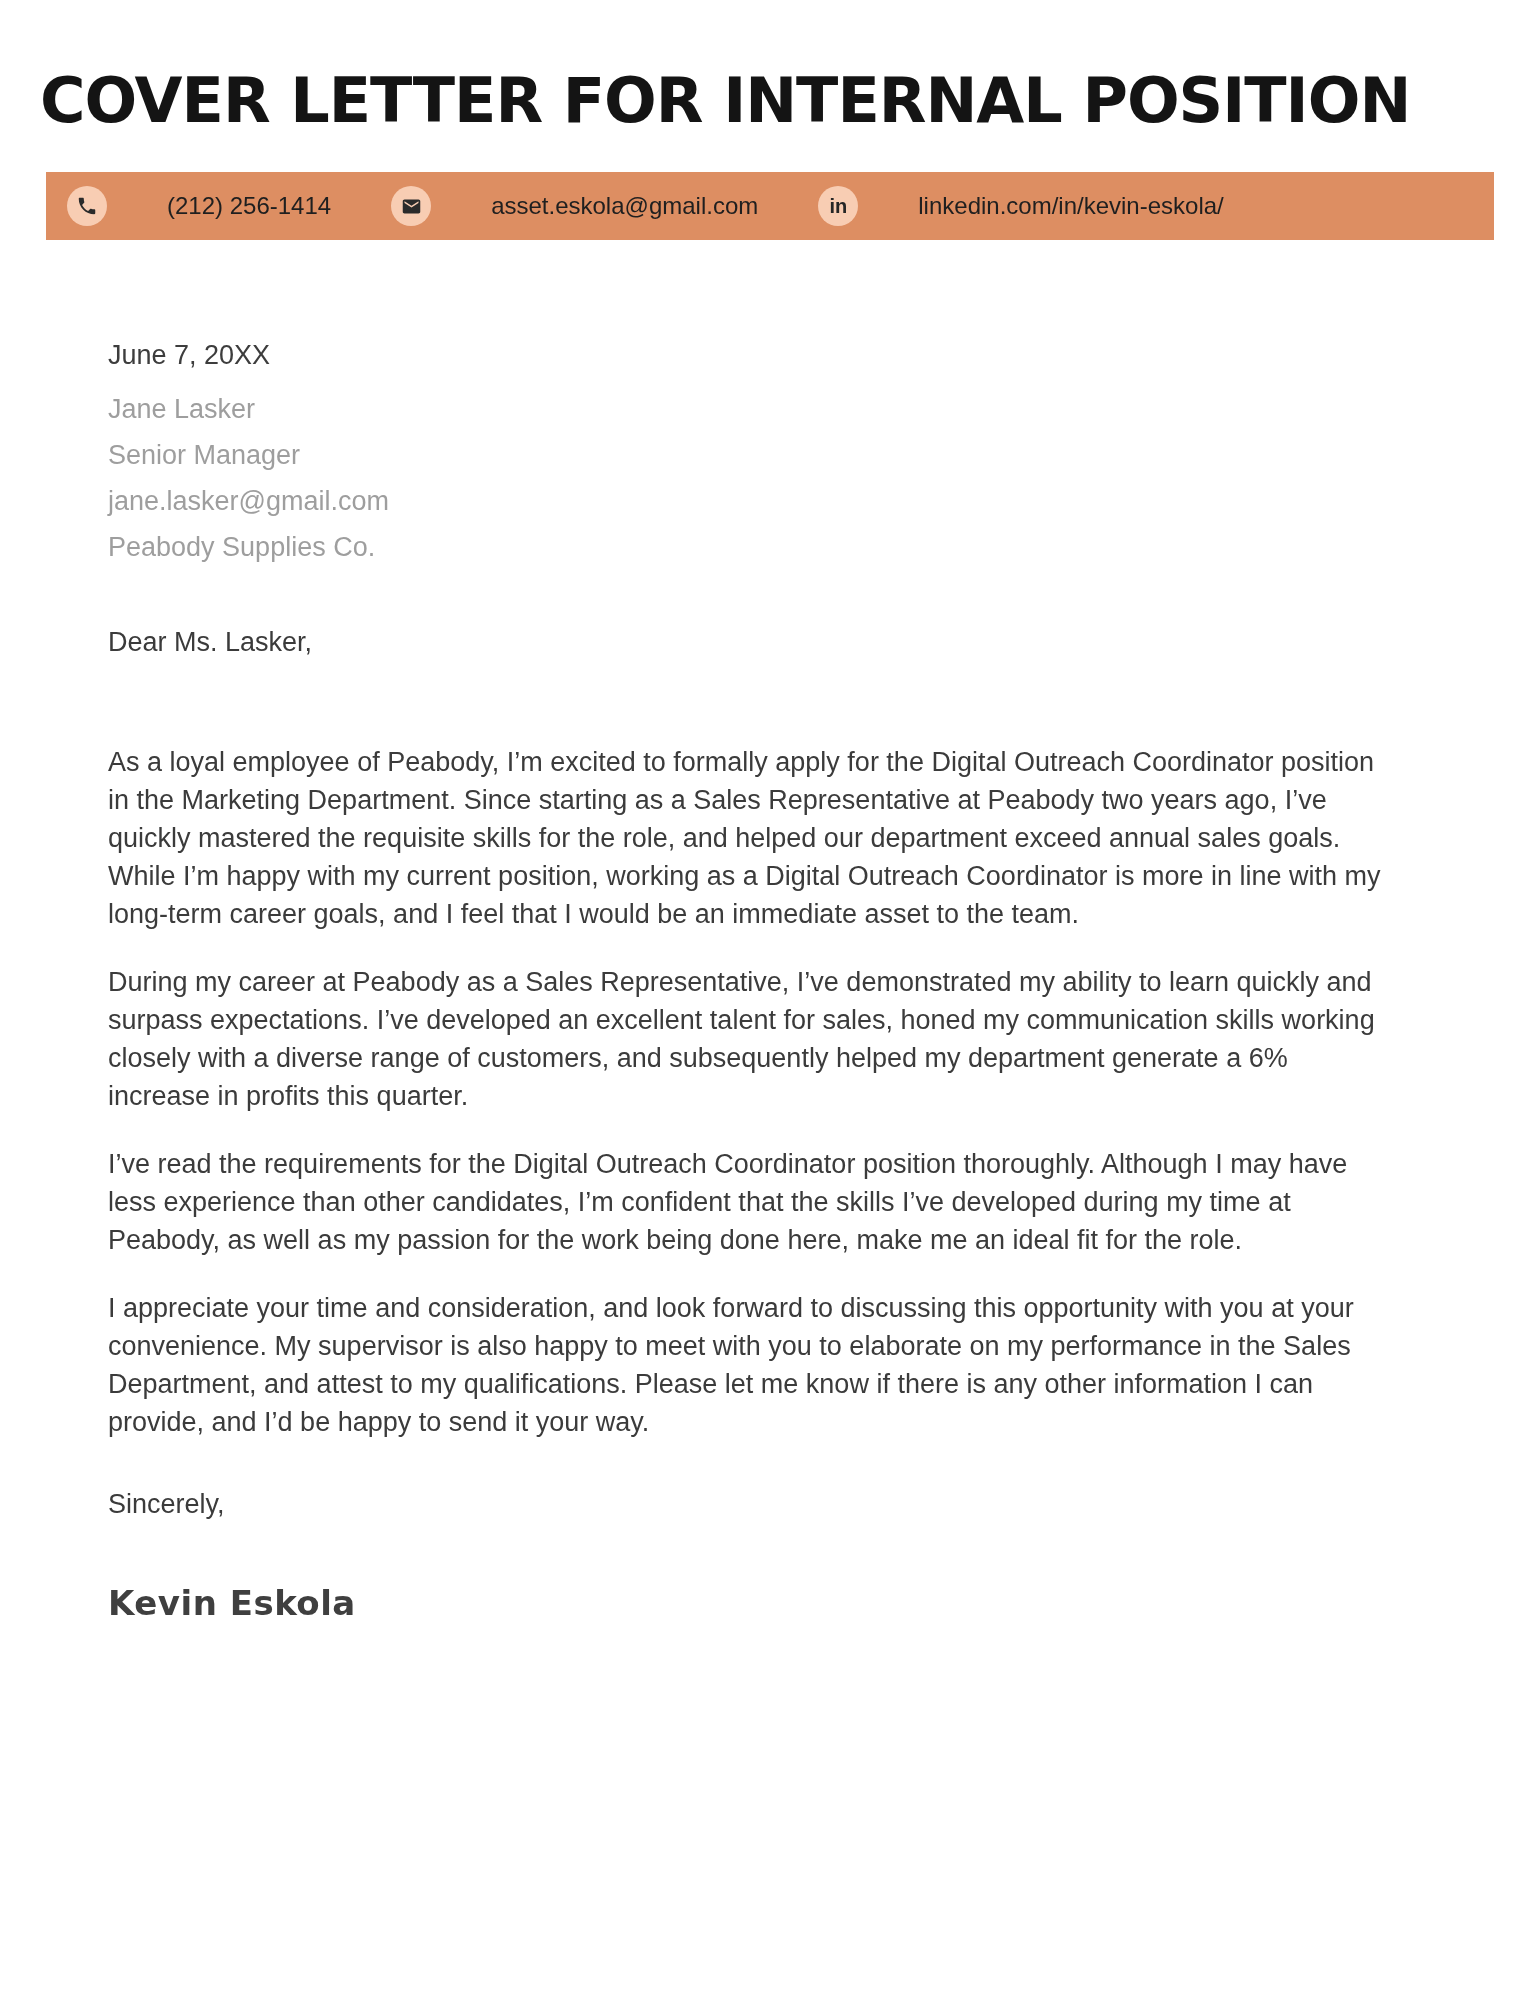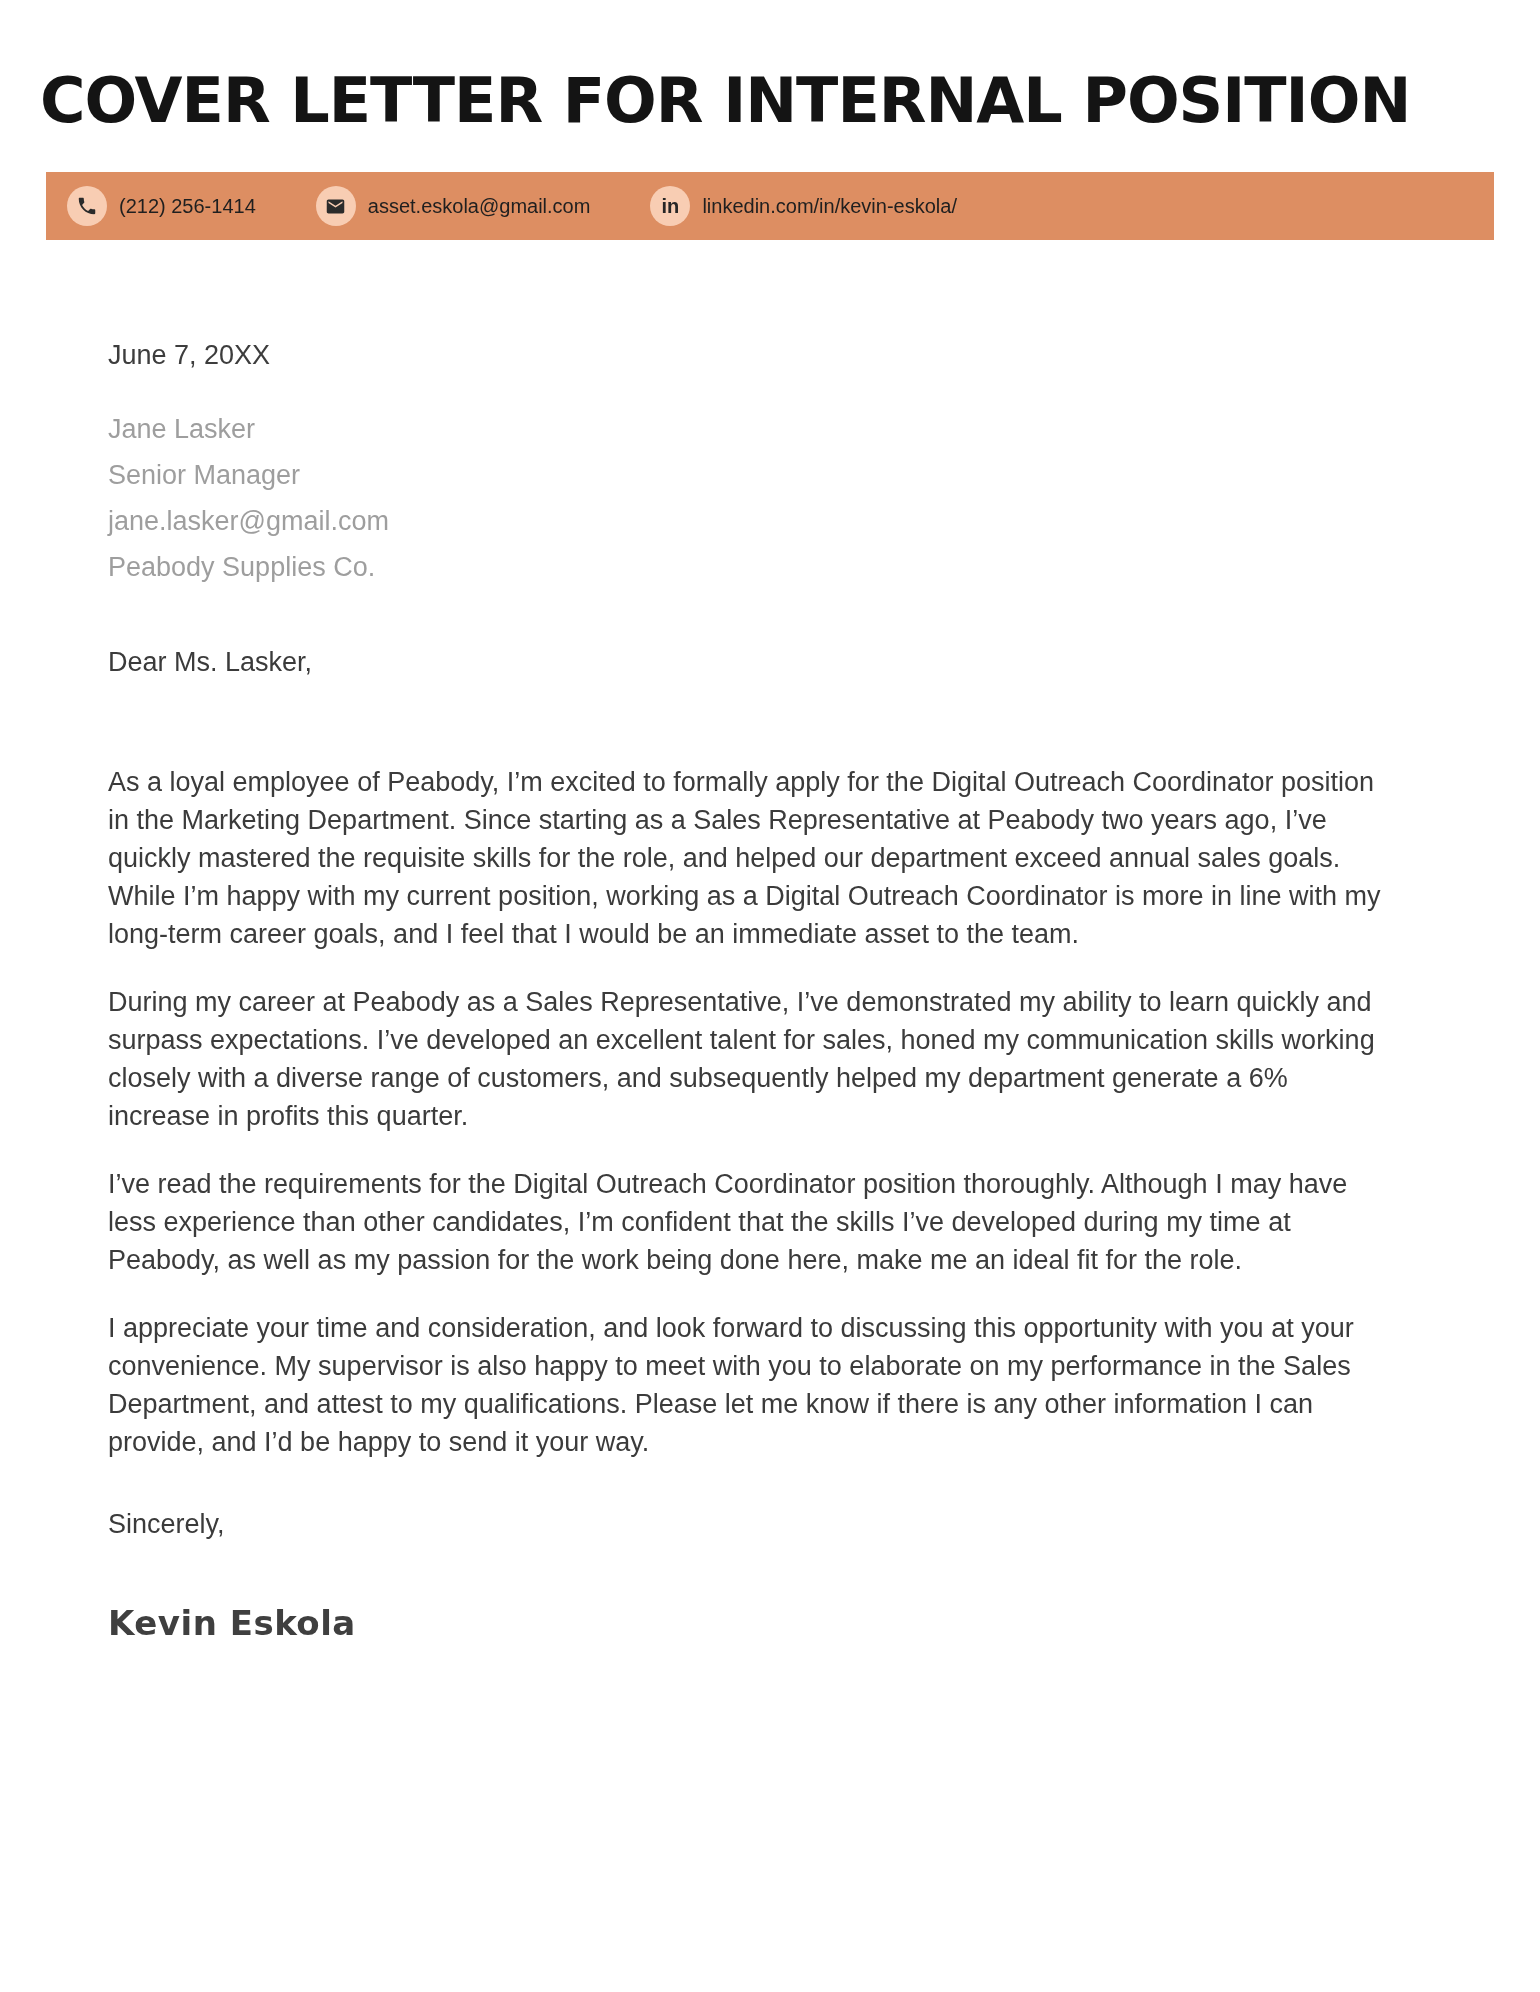--- a/index.html
+++ b/index.html
@@ -52,35 +52,36 @@
   }
   .icon-circle svg { display:block; }
   .linkedin-glyph {
     font-family:Liberation Sans, sans-serif;
     font-weight:bold;
     font-size:20px;
     color:#262626;
     line-height:1;
   }
   .contact-text {
-    font-size:20px;
+    font-size:24px;
     color:#1f1f1f;
     white-space:nowrap;
+    margin-left:48px;
   }
   .letter-body {
     position:absolute;
     left:108px;
     top:340px;
     width:1290px;
   }
   .date-line {
     font-size:27px;
     line-height:30px;
     color:#3d3d3d;
-    margin-bottom:36px;
+    margin-bottom:16px;
   }
   .recipient-block {
     font-size:27px;
     line-height:46px;
     color:#9e9e9e;
   }
   .salutation {
     margin-top:57px;
     font-size:27px;
     line-height:30px;

